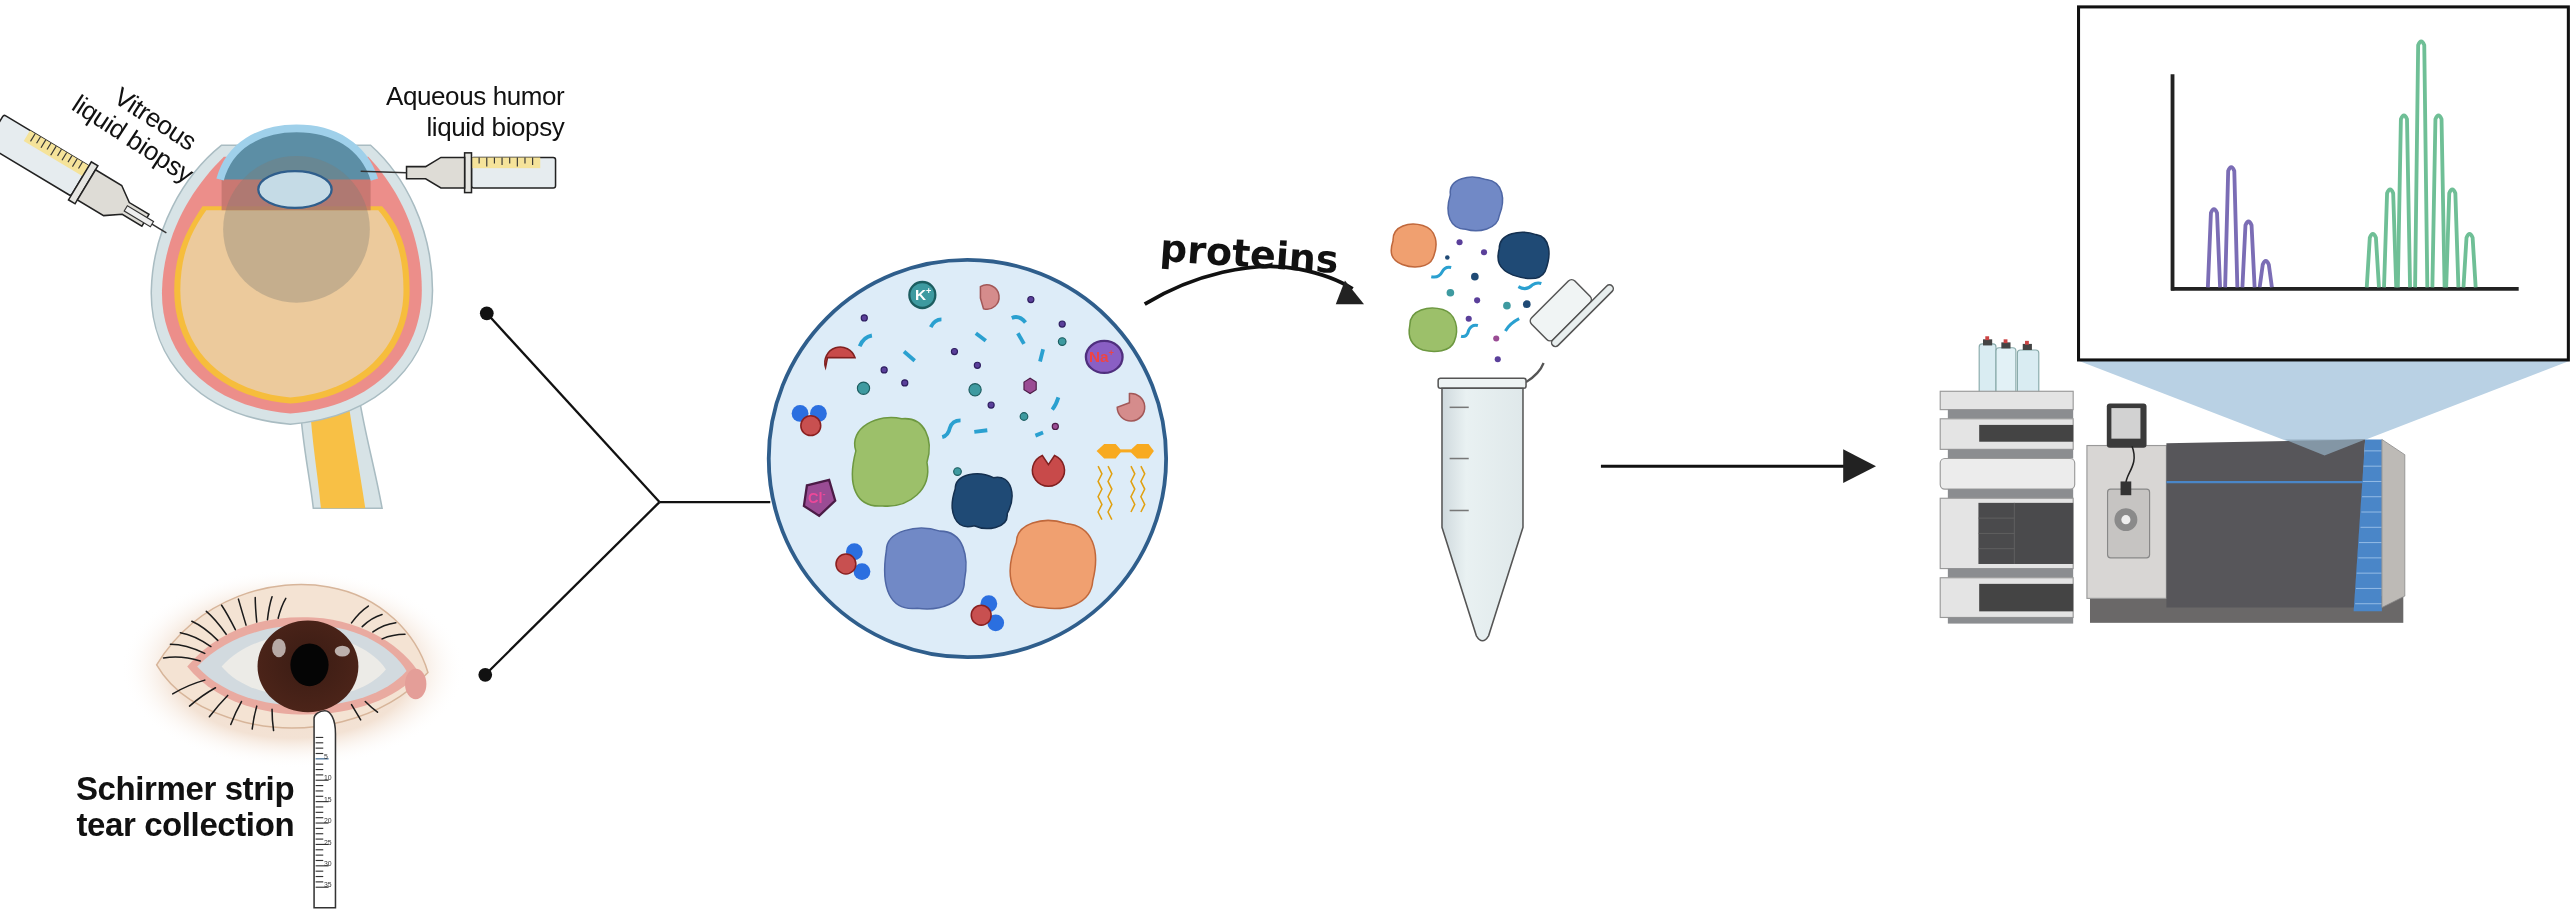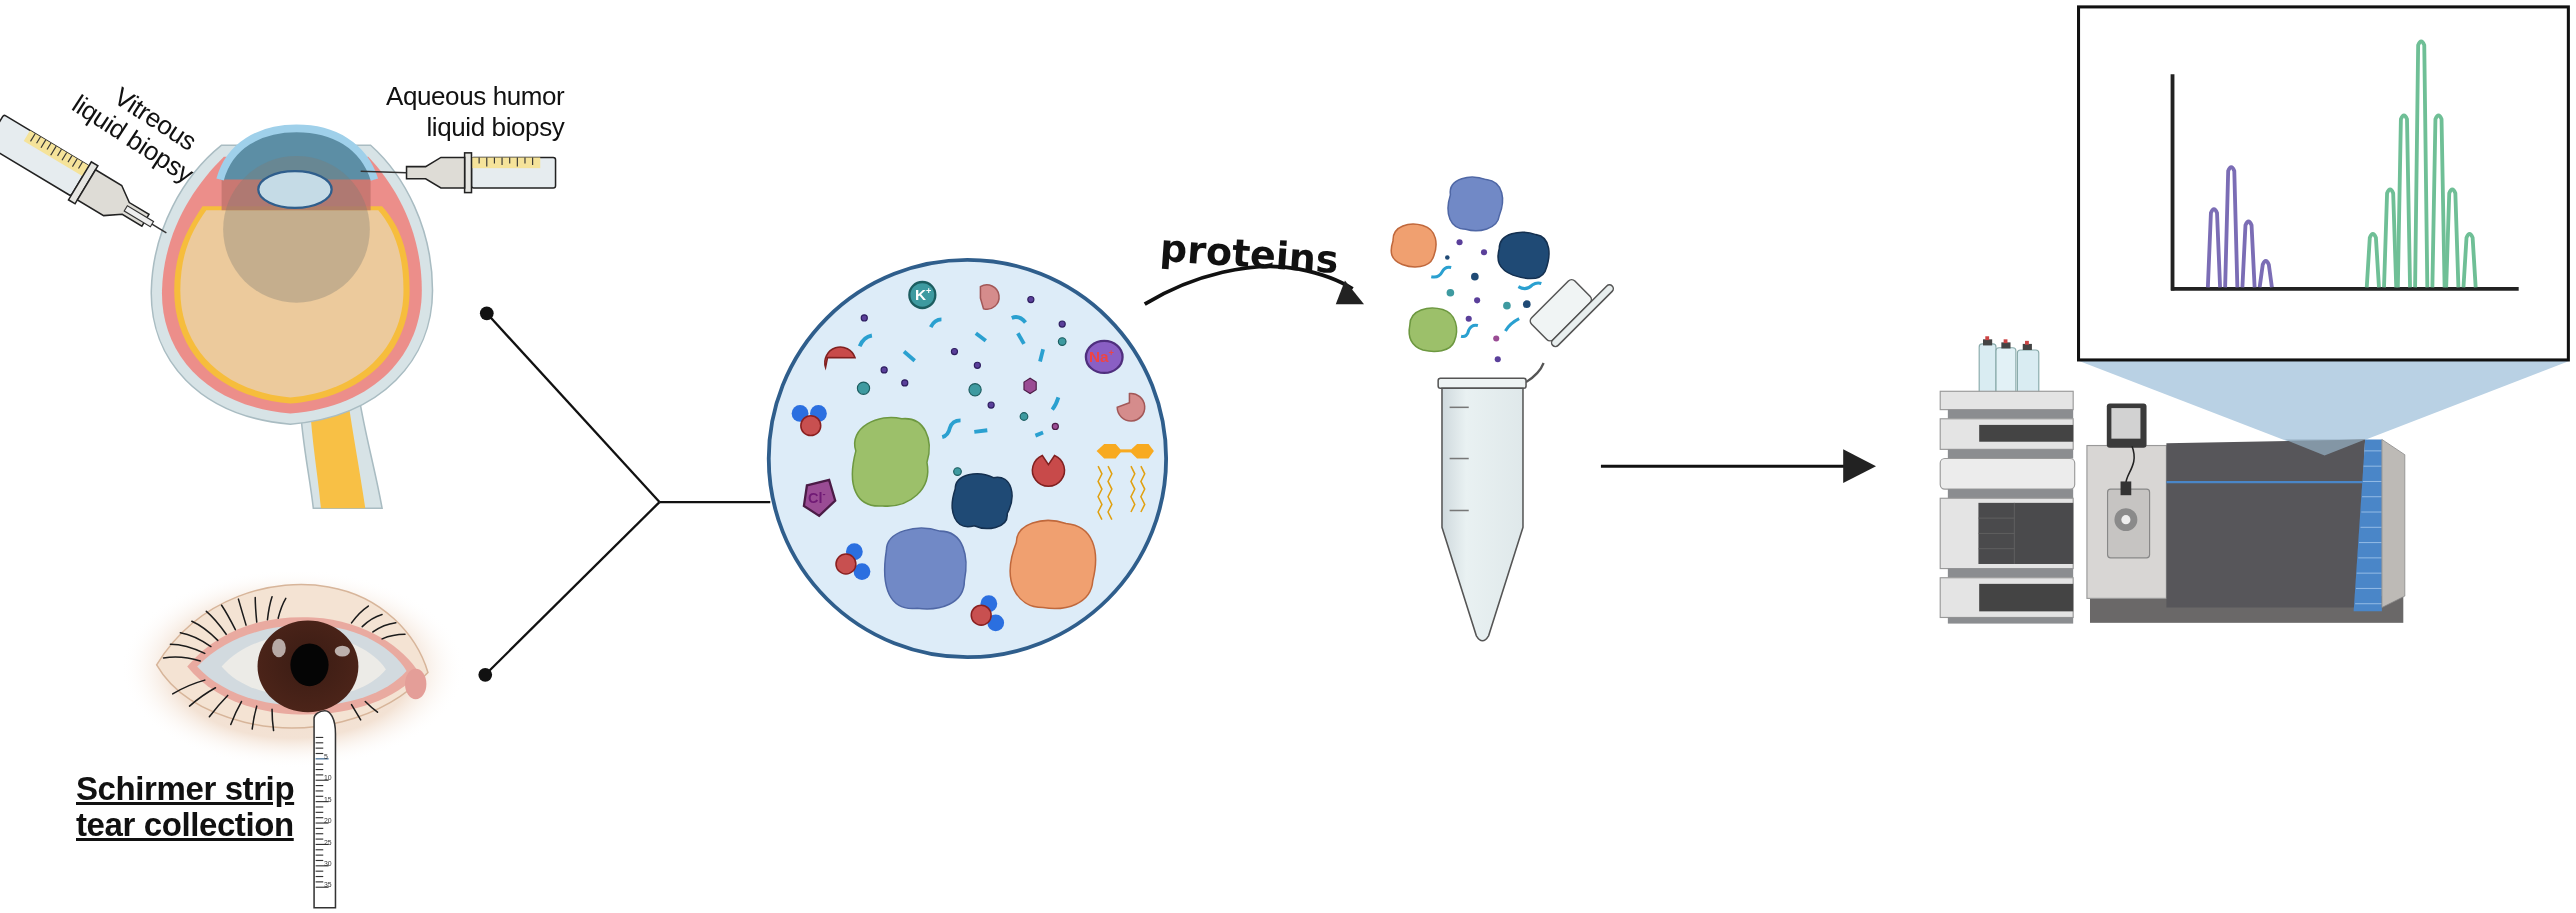--- a/index.html
+++ b/index.html
@@ -406,39 +406,39 @@
 <div class="lbl lbl-thin" style="left:98px; top:66px; transform: rotate(33deg); transform-origin: left top;">
   <div style="margin-left:31px;">Vitreous</div>
   <div style="margin-top:3.1px;">liquid biopsy</div>
 </div>
 
 <div class="lbl lbl-thin" style="left:386px; top:83px; text-align:right;">
   <div>Aqueous humor</div>
   <div style="margin-top:4.6px;">liquid biopsy</div>
 </div>
 
-<div class="lbl lbl-bold" style="left:76px; top:772px; text-align:left;text-decoration:underline;">
+<div class="lbl lbl-bold" style="left:76px; top:772px; text-align:right;">
   <div>Schirmer strip</div>
   <div style="margin-top:3px;">tear collection</div>
 </div>
 
 <div style="position:absolute; left:324px; top:753px; font-family:'Liberation Sans',sans-serif; font-size:6.9px; color:#333;">
   <div style="position:absolute; top:0;">5</div>
   <div style="position:absolute; top:21.4px;">10</div>
   <div style="position:absolute; top:43px;">15</div>
   <div style="position:absolute; top:64px;">20</div>
   <div style="position:absolute; top:86px;">25</div>
   <div style="position:absolute; top:107px;">30</div>
   <div style="position:absolute; top:128px;">35</div>
 </div>
 
 <div style="position:absolute; left:915px; top:286px; color:#fff; font-family:'Liberation Sans',sans-serif; font-size:15.3px; font-weight:700;">
   <span>K</span><sup style="font-size:9.2px;">+</sup>
 </div>
 <div style="position:absolute; left:1089px; top:348px; color:#ef4444; font-family:'Liberation Sans',sans-serif; font-size:15.3px; font-weight:700;">
   <span>Na</span><sup style="font-size:9.2px;">+</sup>
 </div>
-<div style="position:absolute; left:808px; top:489px; color:#701a75; font-family:'Liberation Sans',sans-serif; font-size:14.5px; font-weight:700;">
+<div style="position:absolute; left:808px; top:489px; color:#ec4899; font-family:'Liberation Sans',sans-serif; font-size:14.5px; font-weight:700;">
   <span>Cl</span><sup style="font-size:9.2px;">-</sup>
 </div>
 
 <div class="lbl lbl-proteins" style="left:1160px; top:235px; transform: rotate(4deg); transform-origin: center;">proteins</div>
 
 
 </body></html>

